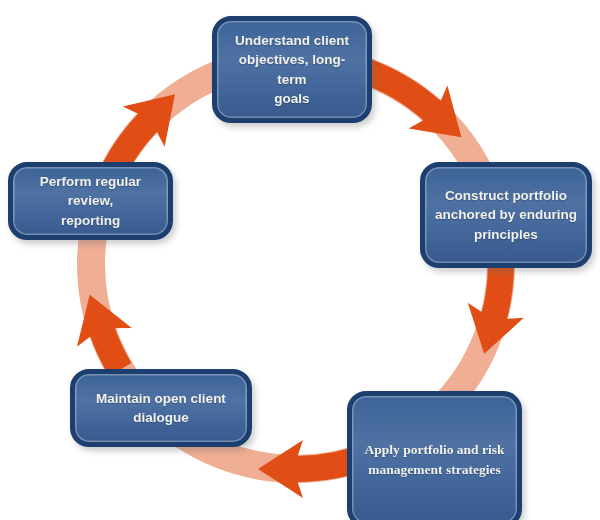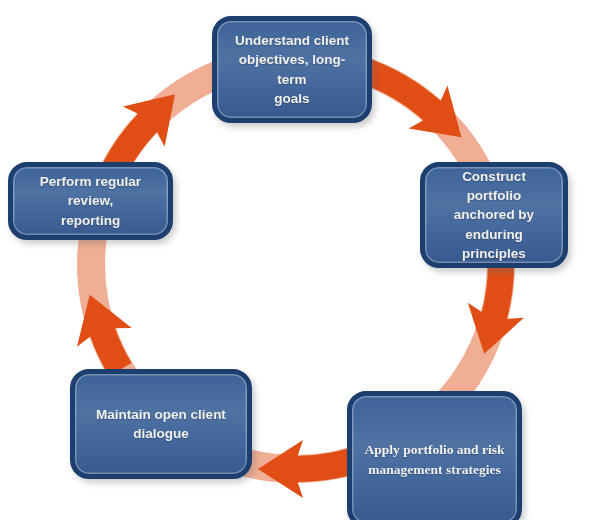--- a/index.html
+++ b/index.html
@@ -47,23 +47,23 @@
   }
   .node-label {
     color: #f2f1ea;
     font-weight: 700;
     font-size: 13.5px;
     line-height: 1.42;
     white-space: pre-line;
     text-shadow: 0 1px 1px rgba(20,40,70,0.35);
   }
   .node-top          { left: 212px; top: 16px;  width: 160px; height: 107px; }
-  .node-right        { left: 420px; top: 162px; width: 148px; height: 106px; }
+  .node-right        { left: 420px; top: 162px; width: 172px; height: 106px; }
   .node-bottom-right { left: 347px; top: 391px; width: 175px; height: 137px; font-family: Liberation Serif, serif; }
-  .node-bottom-left  { left: 70px;  top: 369px; width: 182px; height: 110px; }
+  .node-bottom-left  { left: 70px;  top: 369px; width: 182px; height: 78px; }
   .node-left         { left: 8px;   top: 162px; width: 165px; height: 78px; }
 </style>
 </head>
 <body>
 
 <div class="canvas">
 
   <svg class="cycle-svg" viewBox="0 0 600 520" xmlns="http://www.w3.org/2000/svg">
 
     <circle cx="296" cy="264" r="205" fill="none" stroke="#f0ae94" stroke-width="28"></circle>

